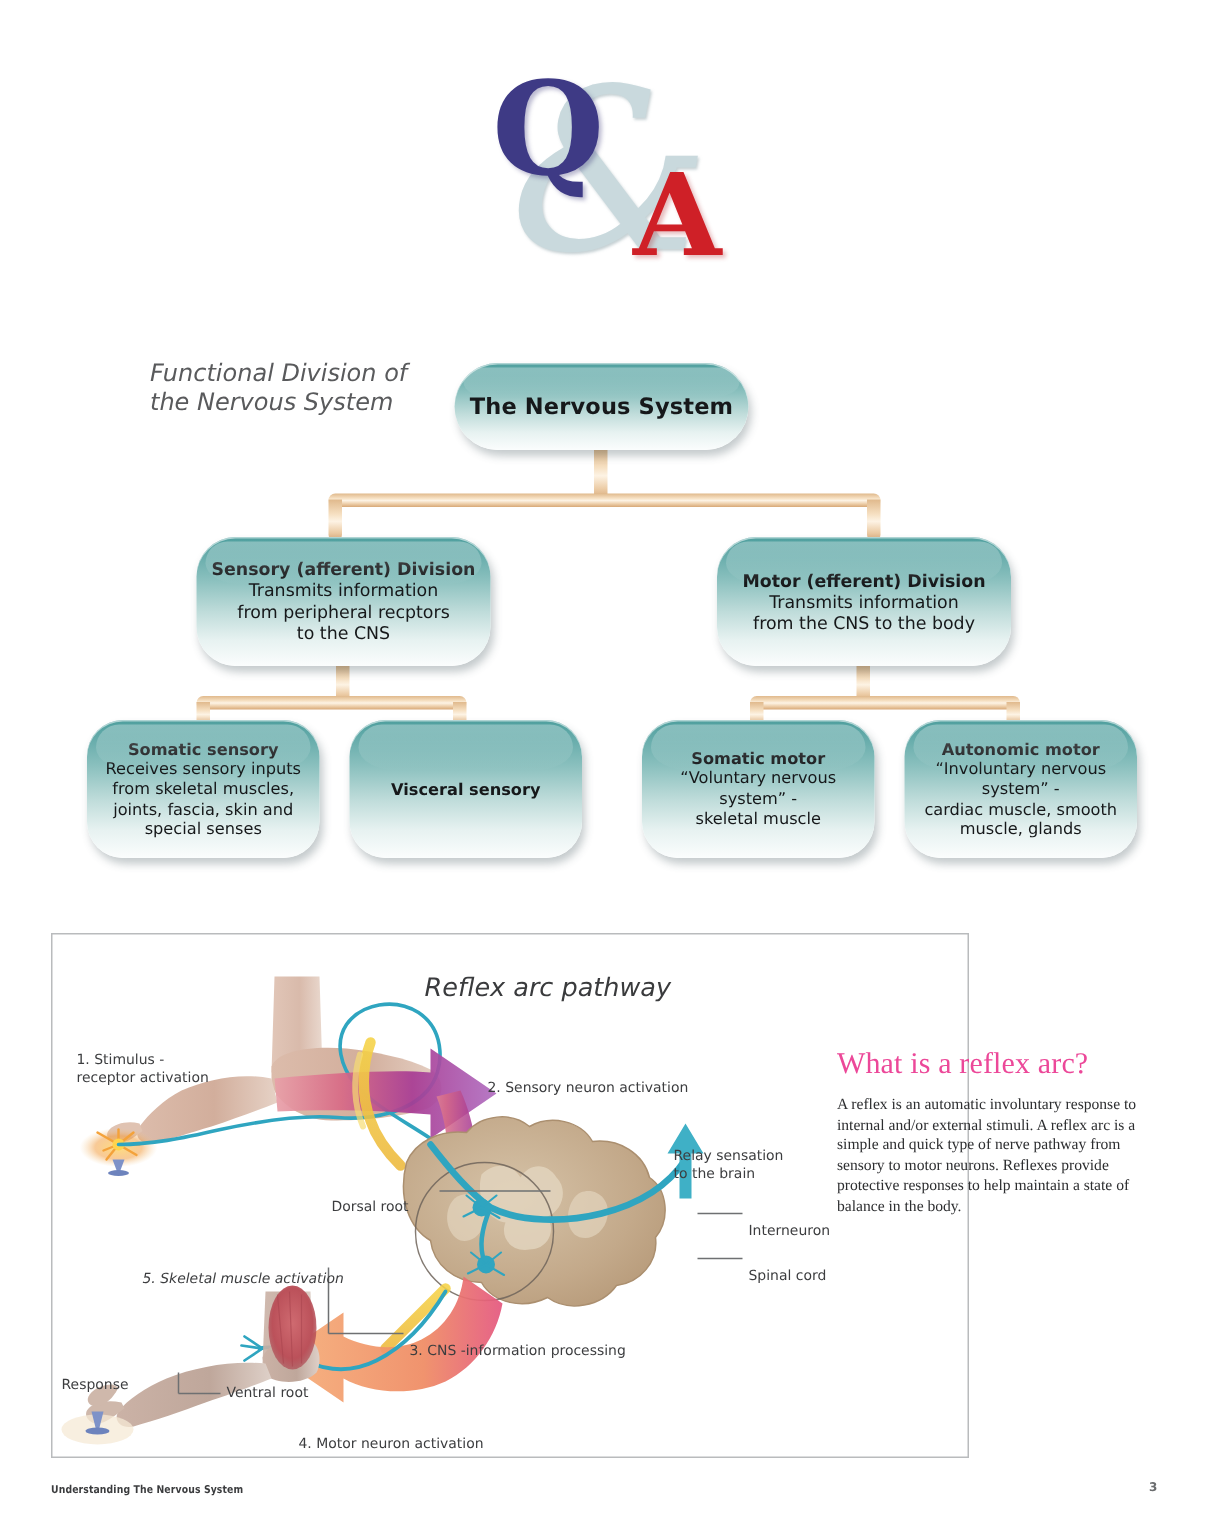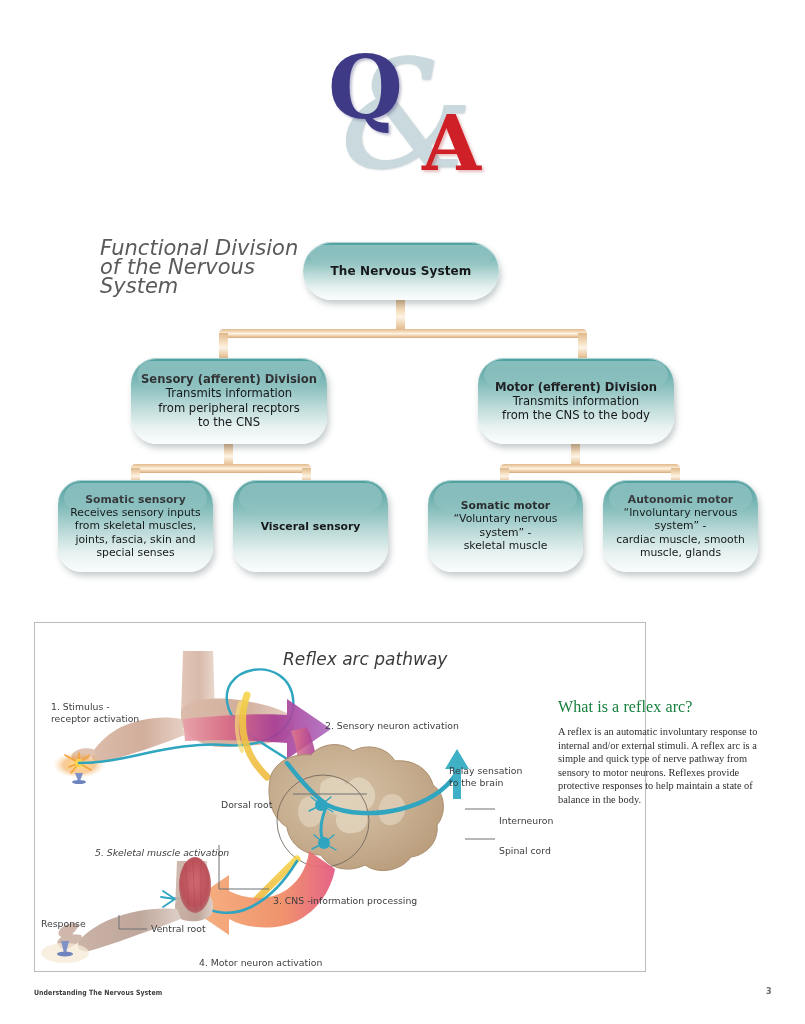--- a/index.html
+++ b/index.html
@@ -30,21 +30,21 @@
     position:absolute; left:100px; top:68px;
     font-family:"DejaVu Serif", serif; font-weight:bold;
     font-size:76px; line-height:76px; color:#cf2027;
     text-shadow: 2px 2px 3px rgba(170,30,35,.30);
   }
 
   
   #flow { position:absolute; left:0; top:215px; width:805px; height:380px; }
   #flow .caption {
     position:absolute; left:100px; top:24px; width:200px;
-    font-style:italic; font-size:21px; line-height:19px;
+    font-style:italic; font-size:16px; line-height:19px;
     color:#595a5c; font-family:"DejaVu Sans", sans-serif;
   }
   .node {
     position:absolute;
     border-radius:26px;
     background: linear-gradient(to bottom,
                 #4e9f9e 0%, #63aaa9 12%, #8cc1bf 34%,
                 #bfdcda 58%, #e7f2f1 80%, #fbfdfd 100%);
     box-shadow: 2px 4px 6px rgba(60,80,85,.30),
                 inset 0 1px 0 rgba(255,255,255,.55);
@@ -58,21 +58,21 @@
   .node::before {
     content:""; position:absolute; left:6px; right:6px; top:3px; height:34%;
     border-radius:22px 22px 40px 40px / 22px 22px 22px 22px;
     background:linear-gradient(to bottom, rgba(255,255,255,.30), rgba(255,255,255,0));
     pointer-events:none;
   }
   .node .title { font-weight:bold; }
   .node .body { font-weight:normal; }
 
   #n-root { left:303px; top:27px; width:196px; height:58px; border-radius:29px; }
-  #n-root .title { font-size:12px; letter-spacing:.1px; }
+  #n-root .title { font-size:15px; letter-spacing:.1px; }
 
   #n-sens { left:131px; top:143px; width:196px; height:86px; }
   #n-motor { left:478px; top:143px; width:196px; height:86px; }
   #n-sens .title, #n-motor .title { font-size:11.6px; }
   #n-sens .body, #n-motor .body { font-size:11.6px; line-height:14.5px; }
 
   .leaf { width:155px; height:92px; border-radius:24px; }
   #n-ss { left:58px;  top:265px; }
   #n-vs { left:233px; top:265px; }
   #n-sm { left:428px; top:265px; }
@@ -99,21 +99,21 @@
   }
   .lbl {
     position:absolute; font-family:"DejaVu Sans", sans-serif;
     font-size:9.3px; color:#3c3d3f; line-height:12px; white-space:pre-line;
   }
 
   
   #rtext { position:absolute; left:558px; top:698px; width:218px; }
   #rtext h2 {
     font-family:"Liberation Serif", serif; font-weight:normal;
-    font-size:16px; color:#15803d; letter-spacing:.1px; margin-bottom:9px;
+    font-size:20px; color:#ec4899; letter-spacing:.1px; margin-bottom:9px;
   }
   #rtext p {
     font-family:"Liberation Serif", serif; font-size:10.4px;
     line-height:13.6px; color:#2d2e30; text-align:left;
   }
 
   
   #footer-left {
     position:absolute; left:34px; top:988px;
     font-family:"DejaVu Sans", sans-serif; font-weight:bold;

